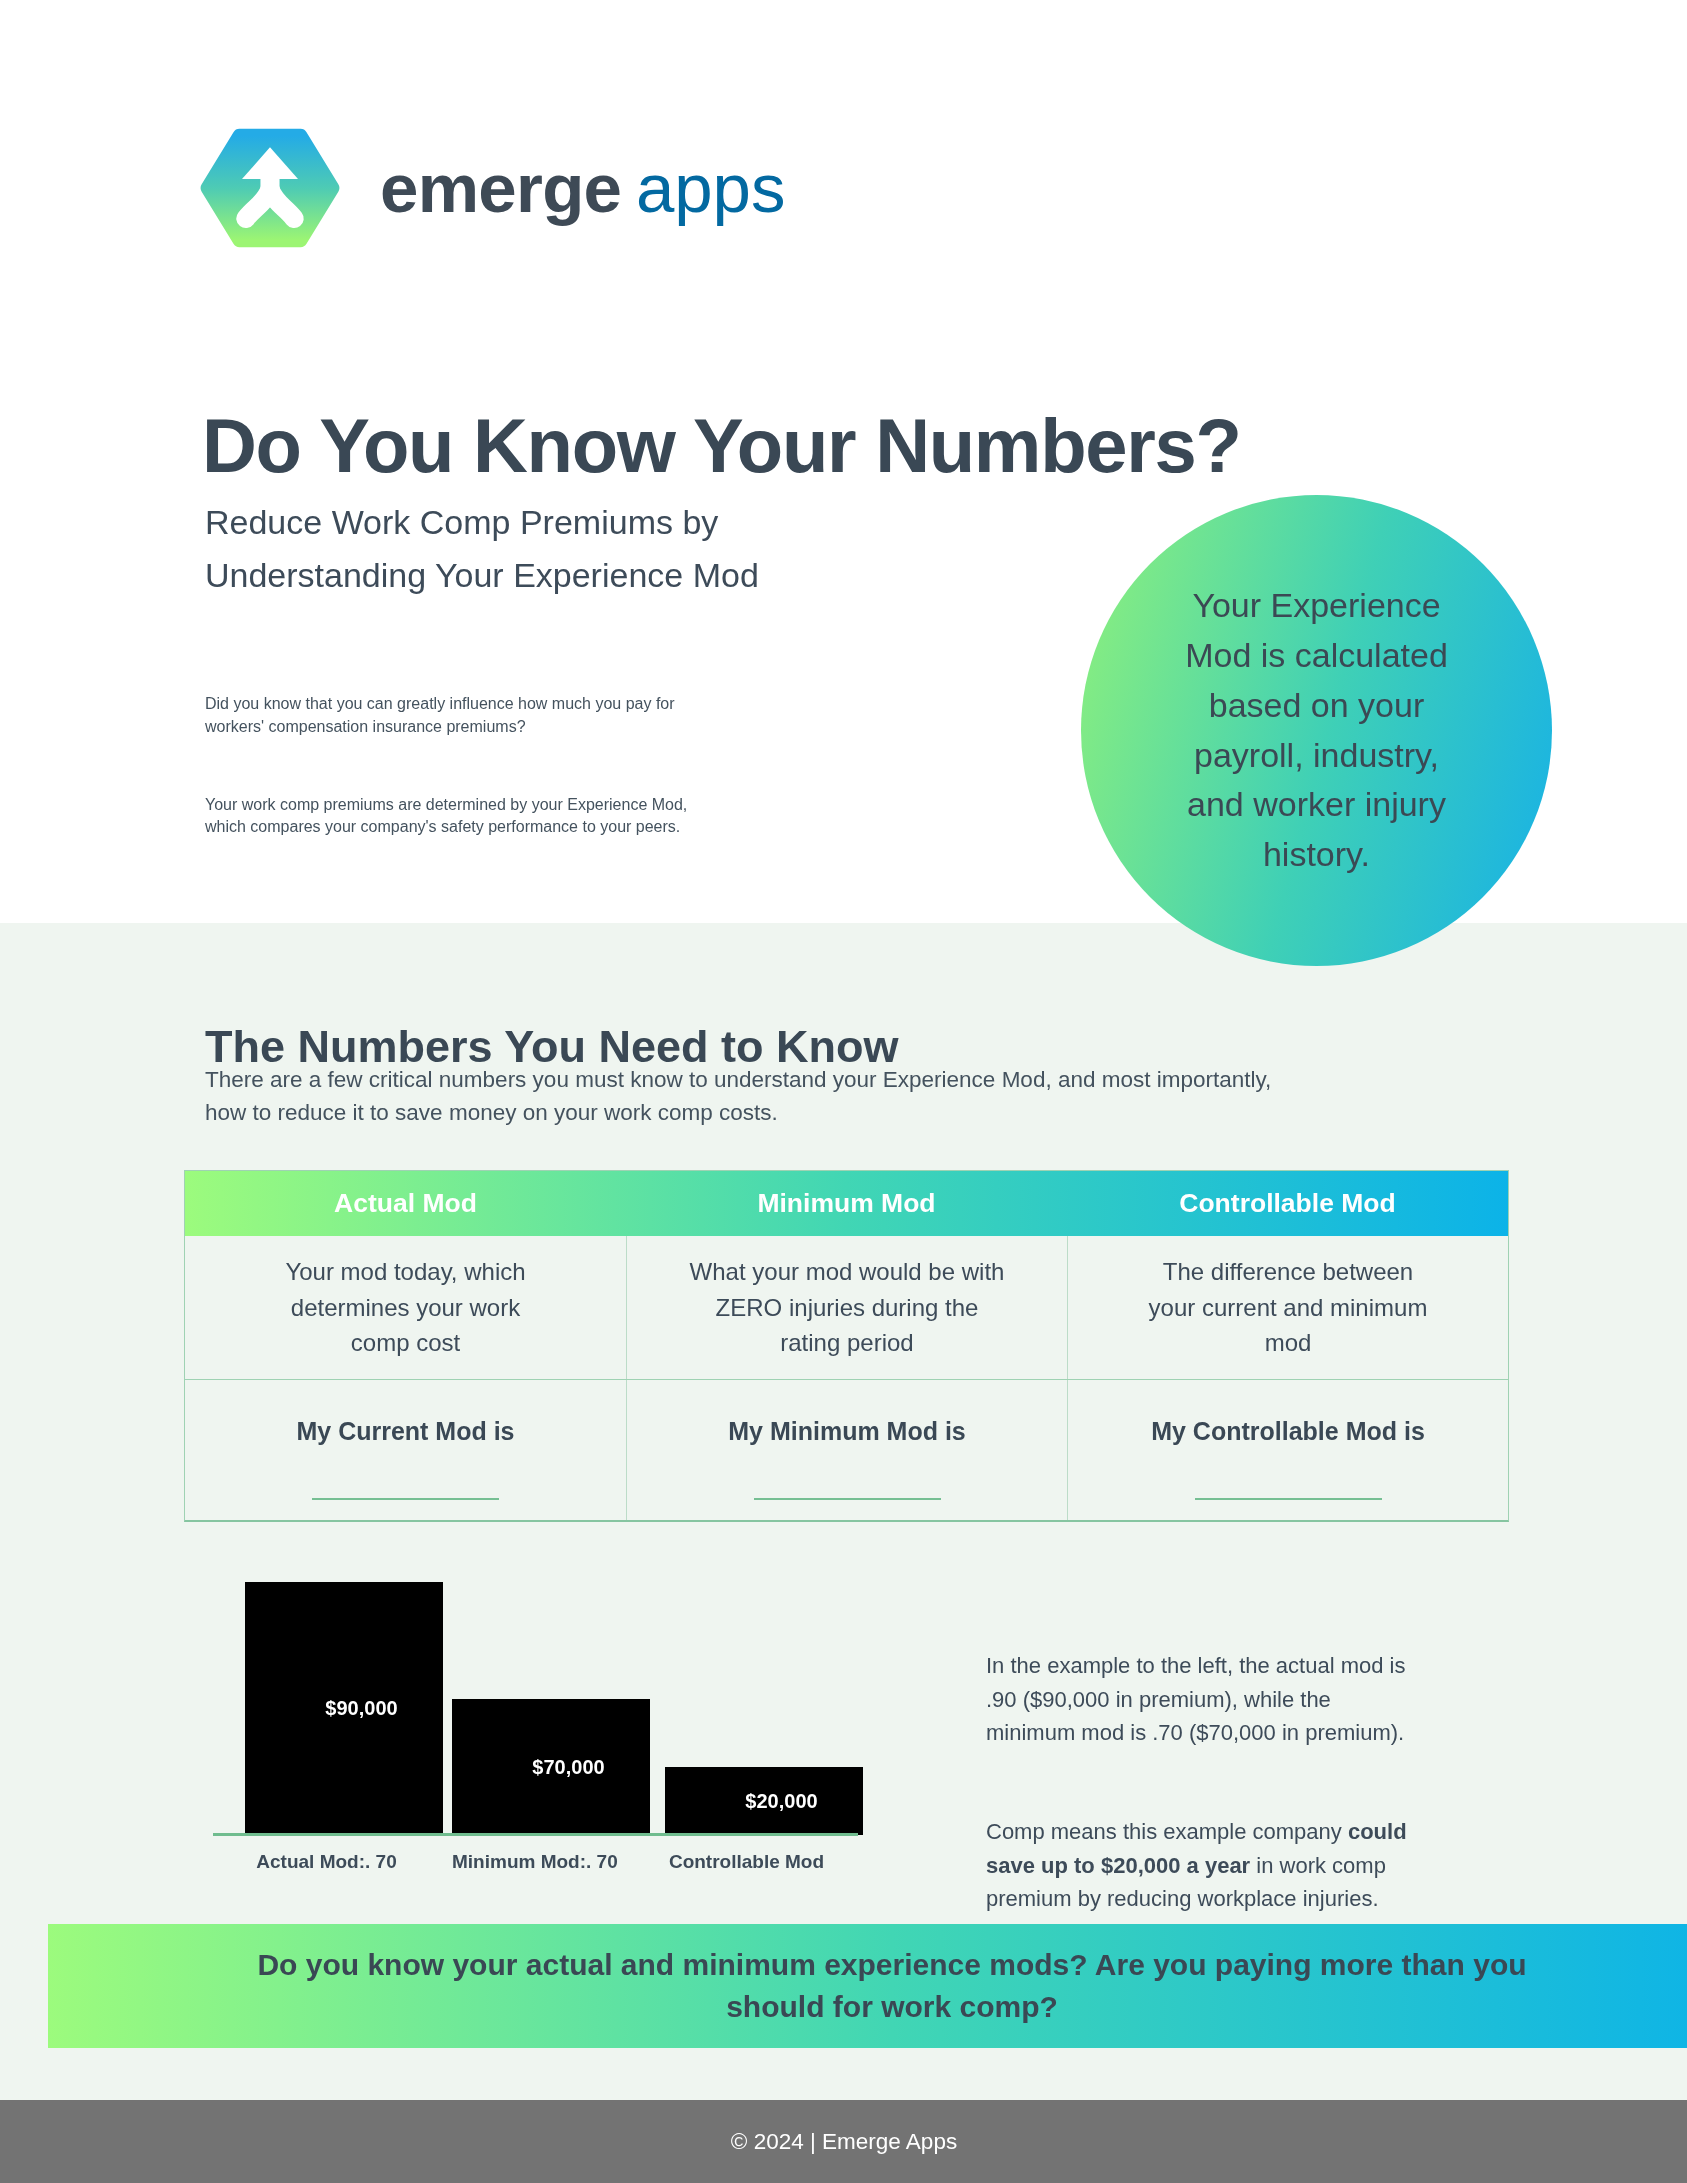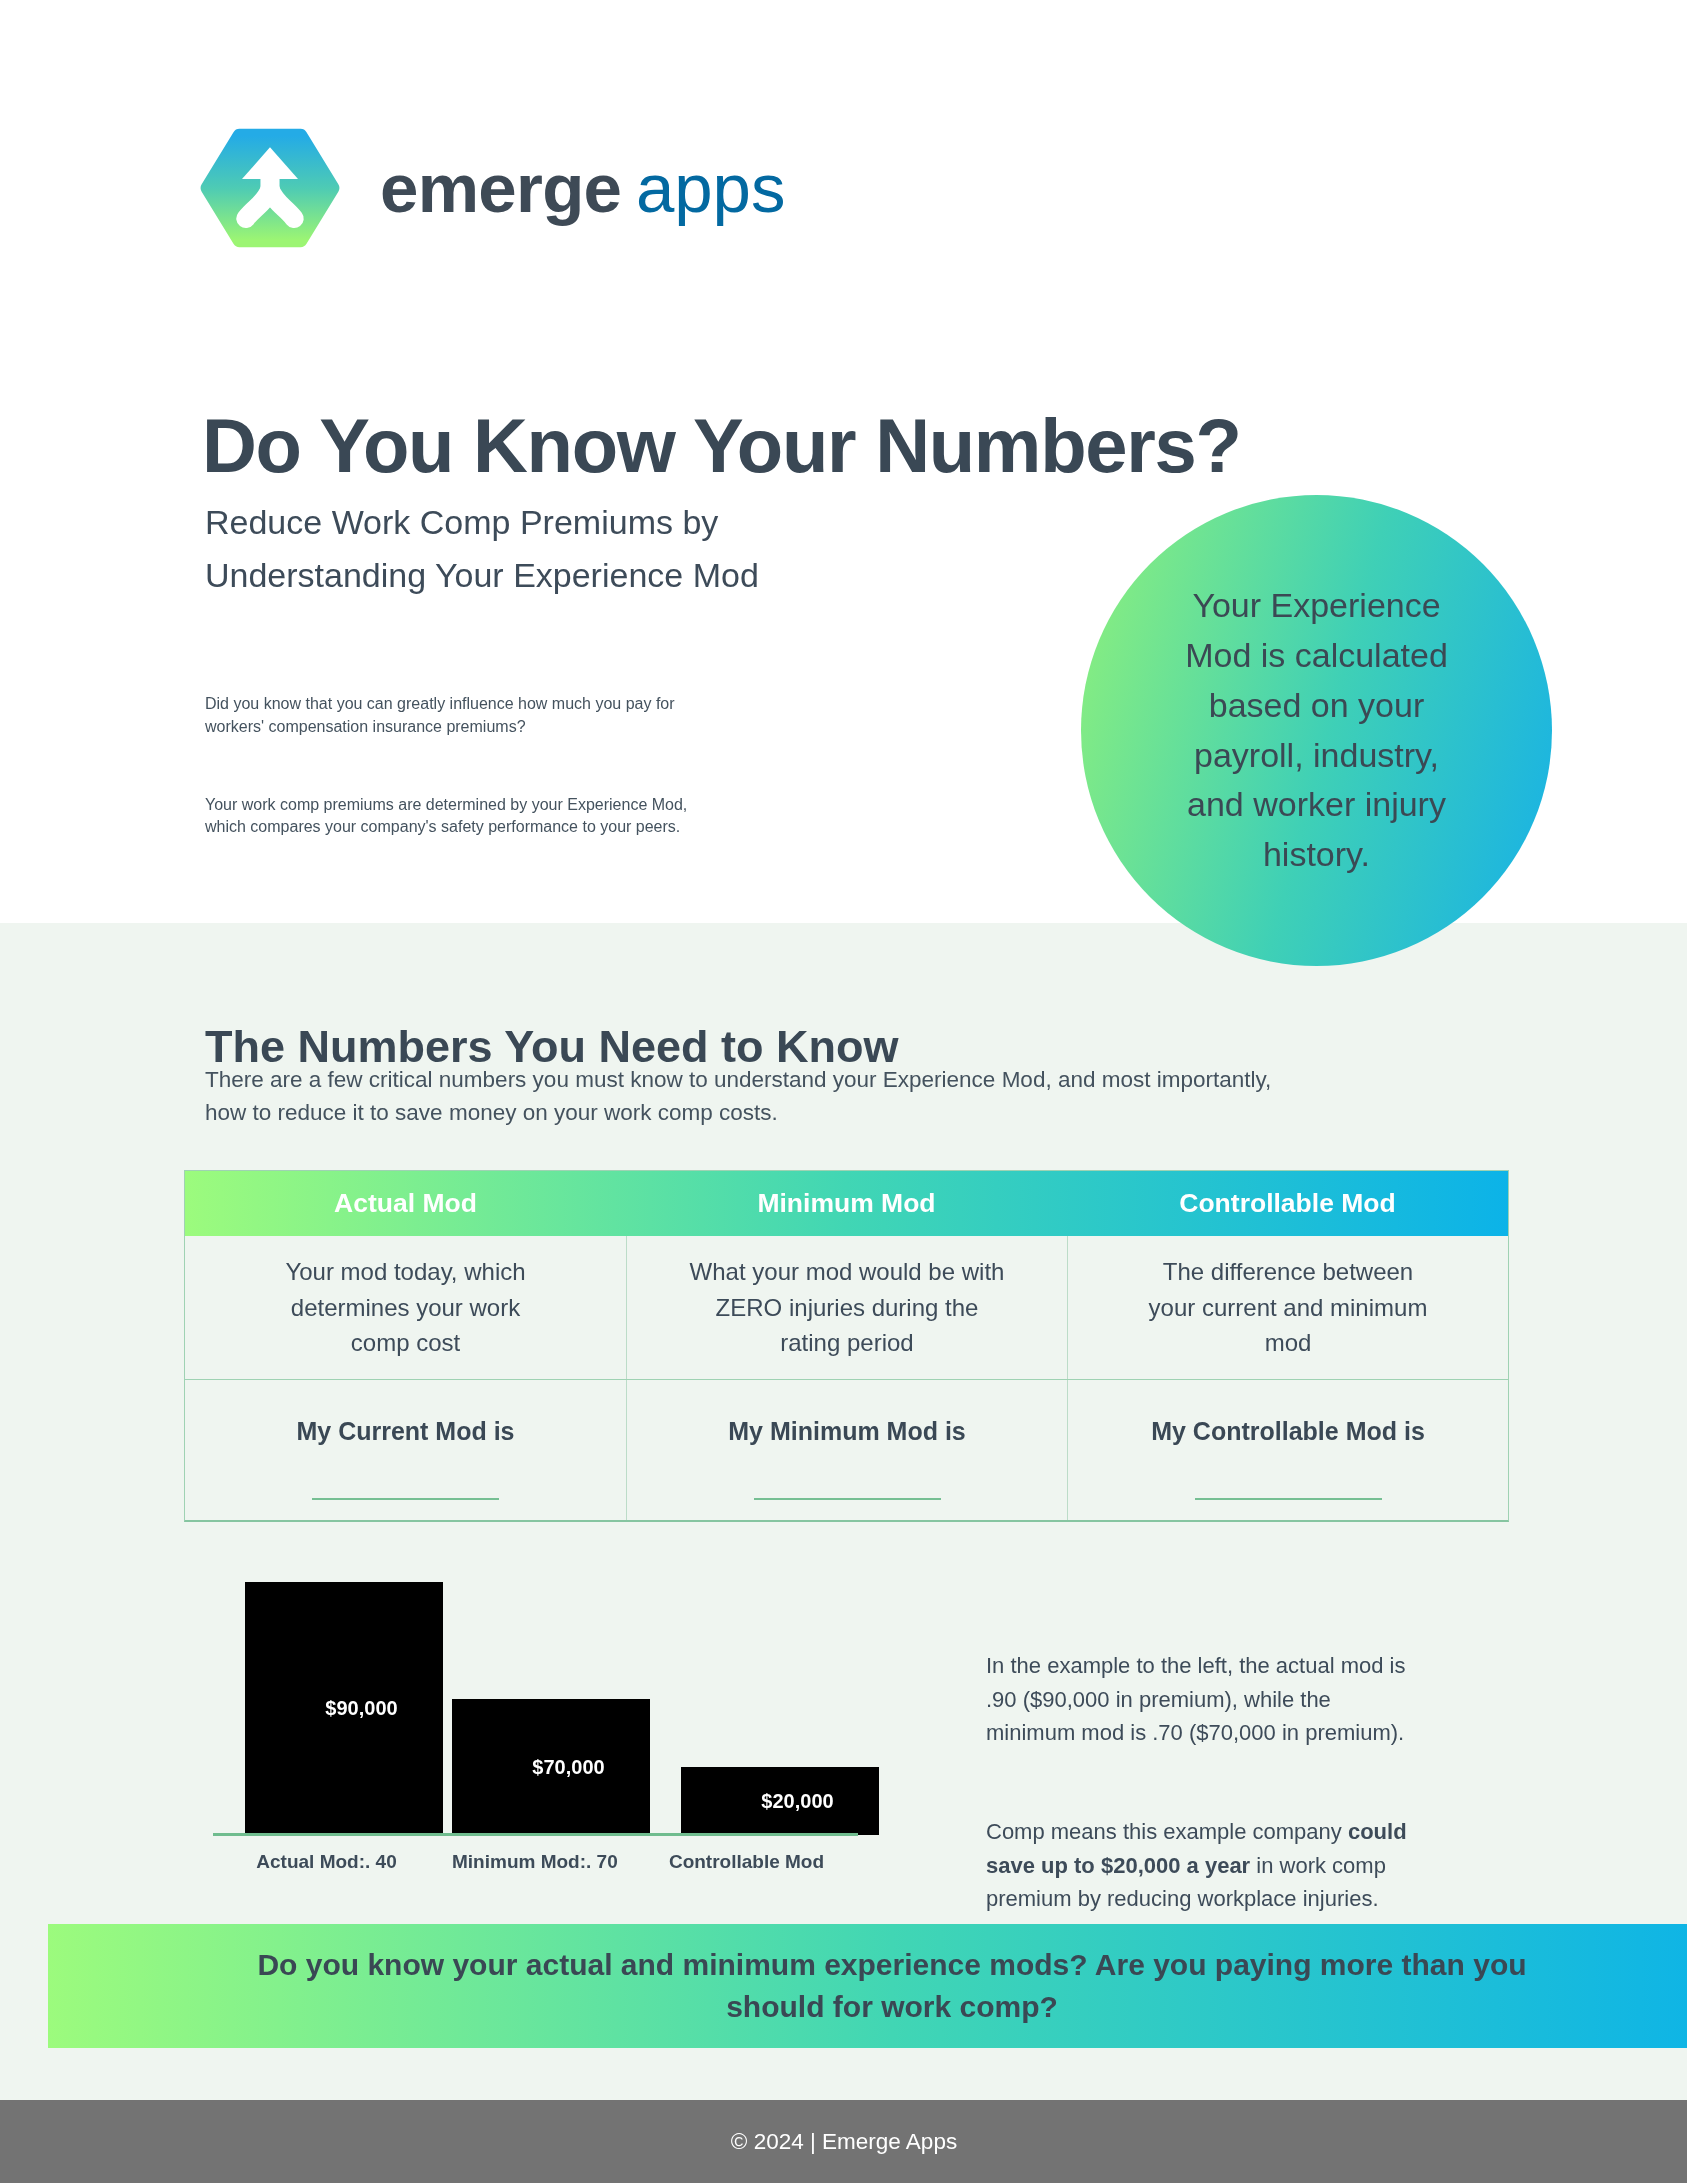--- a/index.html
+++ b/index.html
@@ -49,21 +49,21 @@
   .trow2 .td{padding-top:37px;}
   .prompt{font-size:25px;font-weight:700;color:#3a4855;}
   .blank-line{width:187px;height:0;border-top:2px solid #76bf93;margin-top:auto;margin-bottom:20px;}
   
   .chart{position:absolute;left:213px;top:1578px;width:645px;height:318px;}
   .baseline{position:absolute;left:0;top:255px;width:645px;height:3.3px;background:#6fbc8e;}
   .bar{position:absolute;bottom:61px;background:#000000;display:flex;align-items:center;
     justify-content:center;color:#ffffff;font-size:20px;font-weight:700;padding-left:35px;}
   .bar.b1{left:32px;width:163px;}
   .bar.b2{left:239px;width:163px;}
-  .bar.b3{left:468px;width:163px;}
+  .bar.b3{left:452px;width:163px;}
   .bar-label{position:absolute;top:273px;font-size:19px;font-weight:700;color:#3d4b59;
     text-align:center;white-space:nowrap;}
   .bar-label.l1{left:32px;width:163px;}
   .bar-label.l2{left:239px;width:163px;}
   .bar-label.l3{left:452px;width:163px;}
   
   .example{position:absolute;left:986px;top:1616px;width:582px;font-size:22px;line-height:1.52;
     white-space:pre-line;color:#3d4b59;}
   .example p{margin:0;}
   .example p + p{margin-top:32px;}
@@ -161,21 +161,21 @@
   <div class="bar b1" style="height: 253px;">
     <span>$90,000</span>
   </div>
   <div class="bar b2" style="height: 136px;">
     <span>$70,000</span>
   </div>
   <div class="bar b3" style="height: 68px;">
     <span>$20,000</span>
   </div>
   <div class="baseline"></div>
-  <div class="bar-label l1">Actual Mod:. 40</div>
+  <div class="bar-label l1">Actual Mod:. 70</div>
   <div class="bar-label l2">Minimum Mod:. 70</div>
   <div class="bar-label l3">Controllable Mod</div>
 </div>
 
 <div class="example">
   <p>In the example to the left, the actual mod is
 .90 ($90,000 in premium), while the
 minimum mod is .70 ($70,000 in premium).</p>
   <p><span>Comp means this example company </span><b>could
 save up to $20,000 a year</b><span> in work comp

